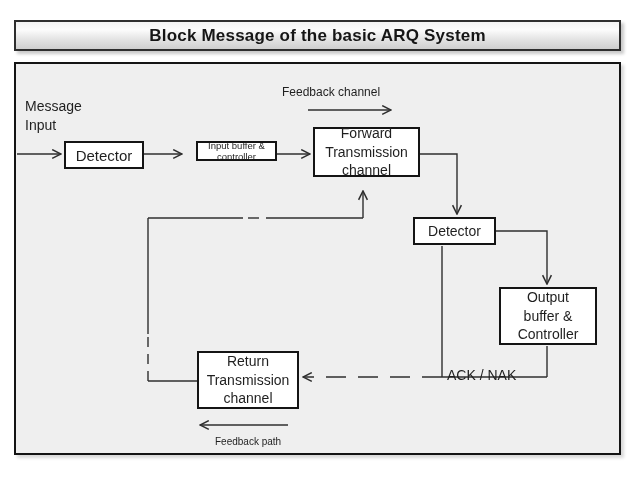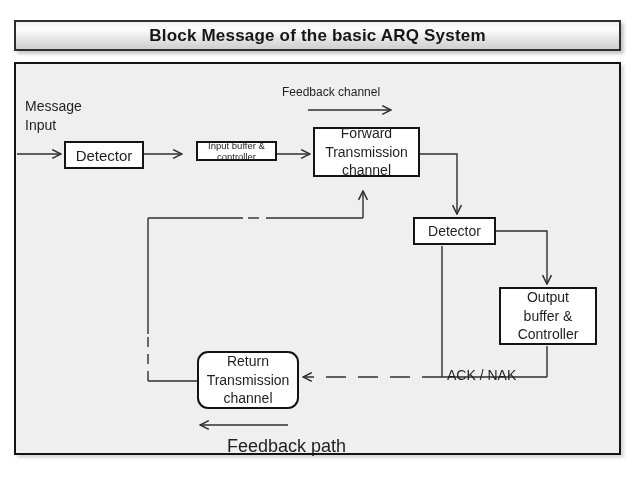--- a/index.html
+++ b/index.html
@@ -27,25 +27,25 @@
     position:absolute;box-sizing:border-box;background:#ffffff;border:2px solid #141414;
     display:flex;align-items:center;justify-content:center;text-align:center;
     white-space:pre-line;z-index:2;color:#1f1f1f;
   }
   .lbl{position:absolute;white-space:pre-line;z-index:2;color:#1f1f1f;}
   #block-encoder{left:64px;top:141px;width:80px;height:28px;font-size:15px;}
   #block-input-buffer{left:185px;top:141px;width:81px;height:20px;font-size:9.5px;line-height:11.5px;margin-left:11px;}
   #block-forward{left:313px;top:127px;width:107px;height:50px;font-size:14px;line-height:18.5px;}
   #block-detector{left:413px;top:217px;width:83px;height:28px;font-size:14px;}
   #block-output{left:499px;top:287px;width:98px;height:58px;font-size:14px;line-height:18.5px;}
-  #block-return{left:197px;top:351px;width:102px;height:58px;font-size:14px;line-height:18.5px;border-radius:11px;}
+  #block-return{left:197px;top:351px;width:102px;height:58px;font-size:14px;line-height:18.5px;}
   #lbl-message-input{left:25px;top:97px;font-size:14px;line-height:19px;}
   #lbl-feedback-channel{left:282px;top:85px;font-size:12px;text-align:right;}
   #lbl-ack-nak{left:447px;top:367px;font-size:14px;}
-  #lbl-feedback-path{left:215px;top:436px;font-size:18px;margin-left:12px;}
+  #lbl-feedback-path{left:215px;top:436px;font-size:10px;}
 </style>
 </head>
 <body>
 
 <div id="page">
 
   <div id="title-bar">
     <span>Block Message of the basic ARQ System</span>
   </div>
 

